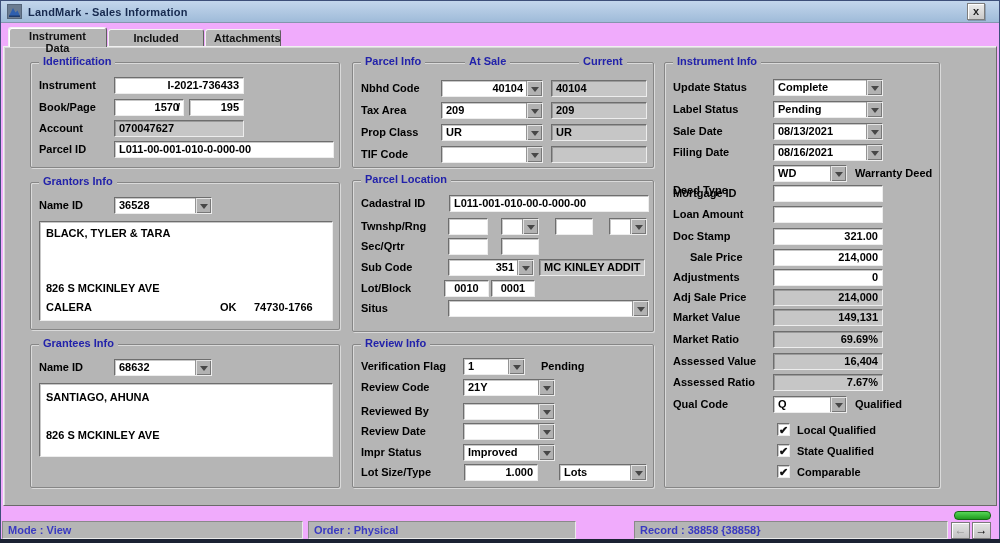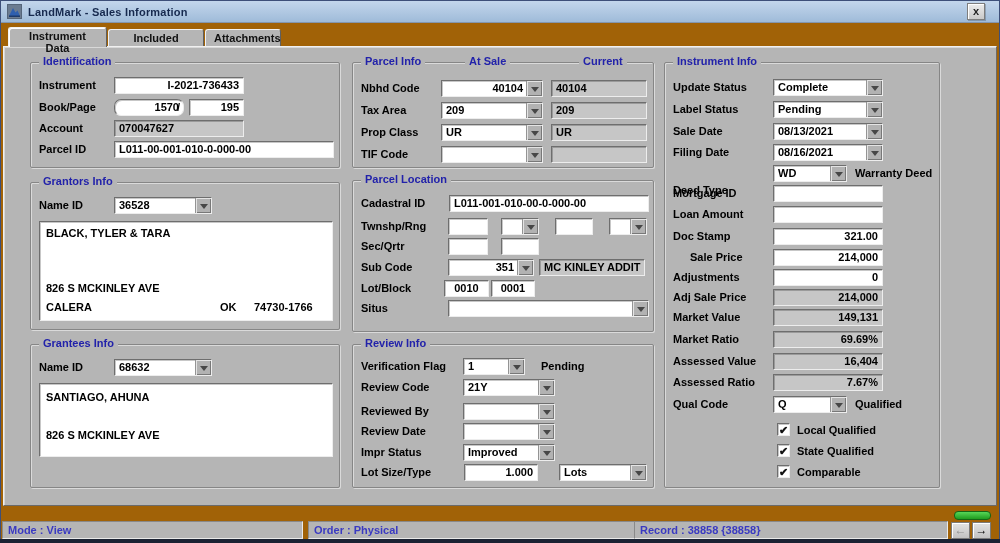--- a/index.html
+++ b/index.html
@@ -1,19 +1,19 @@
 <!DOCTYPE html>
 <html><head>
 <meta charset="utf-8">
 <style>
   * { box-sizing: border-box; }
   html,body { margin:0; padding:0; background:#6e6e6e; }
   .window {
     position:relative; width:1000px; height:543px;
-    background:#a16207;
+    background:#f0abfc;
     font-family:"Liberation Sans", sans-serif;
     font-size:11px; overflow:hidden;
     box-shadow: inset 0 0 0 1px #3d4f79;
   }
   
   .titlebar {
     position:absolute; left:1px; top:1px; right:1px; height:22px;
     background:linear-gradient(#c3d6ec,#9fbbd9);
     border-bottom:1px solid #8496ae;
     display:flex; align-items:center; padding:0 6px;
@@ -131,21 +131,21 @@
   <div class="tab" style="left:108px; top:29px; width:96px; height:18px;">Included Parcels</div>
   <div class="tab" style="left:205px; top:29px; width:76px; height:18px;">Attachments</div>
 
   <div class="panel"></div>
 
   <div class="group" style="left:30px; top:62px; width:310px; height:106px;">
     <span class="group-title">Identification</span>
     <span class="lbl" style="left:8px; top:16px;">Instrument</span>
     <div class="inp r" style="left:83px; top:14px; width:130px;">I-2021-736433</div>
     <span class="lbl" style="left:8px; top:38px;">Book/Page</span>
-    <div class="inp r" style="left:83px; top:36px; width:70px;border-radius:7px;">1570</div>
+    <div class="inp r" style="left:83px; top:36px; width:70px;">1570</div>
     <span class="lbl" style="left:146px; top:38px;">/</span>
     <div class="inp r" style="left:158px; top:36px; width:55px;">195</div>
     <span class="lbl" style="left:8px; top:59px;">Account</span>
     <div class="ro" style="left:83px; top:57px; width:130px;">070047627</div>
     <span class="lbl" style="left:8px; top:80px;">Parcel ID</span>
     <div class="inp" style="left:83px; top:78px; width:220px;">L011-00-001-010-0-000-00</div>
   </div>
 
   <div class="group" style="left:30px; top:182px; width:310px; height:148px;">
     <span class="group-title">Grantors Info</span>
@@ -368,20 +368,20 @@
 
     <span class="cb checked" style="left:112px; top:360px;"></span>
     <span class="lbl" style="left:132px; top:361px;">Local Qualified</span>
     <span class="cb checked" style="left:112px; top:381px;"></span>
     <span class="lbl" style="left:132px; top:382px;">State Qualified</span>
     <span class="cb checked" style="left:112px; top:402px;"></span>
     <span class="lbl" style="left:132px; top:403px;">Comparable</span>
   </div>
 
   <div class="sb-panel" style="left:2px; top:521px; width:301px;">Mode : View</div>
-  <div class="sb-panel" style="left:308px; top:521px; width:339px;">Order : Physical</div>
+  <div class="sb-panel" style="left:308px; top:521px; width:268px;">Order : Physical</div>
   <div class="sb-panel" style="left:634px; top:521px; width:314px;">Record : 38858 {38858}</div>
   <div class="green-pill" style="left:954px; top:511px;"></div>
   <div class="nav-btn disabled" style="left:951px; top:522px;">←</div>
   <div class="nav-btn enabled" style="left:972px; top:522px;">→</div>
 
   <div class="bottom-strip"></div>
 </div>
 
 </body></html>

